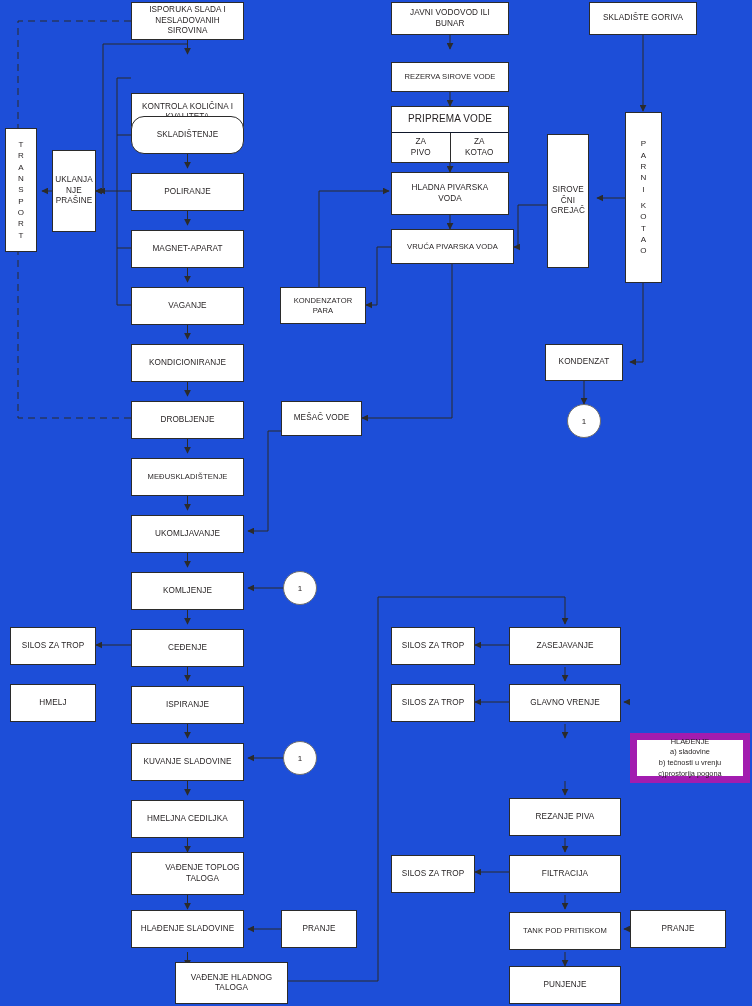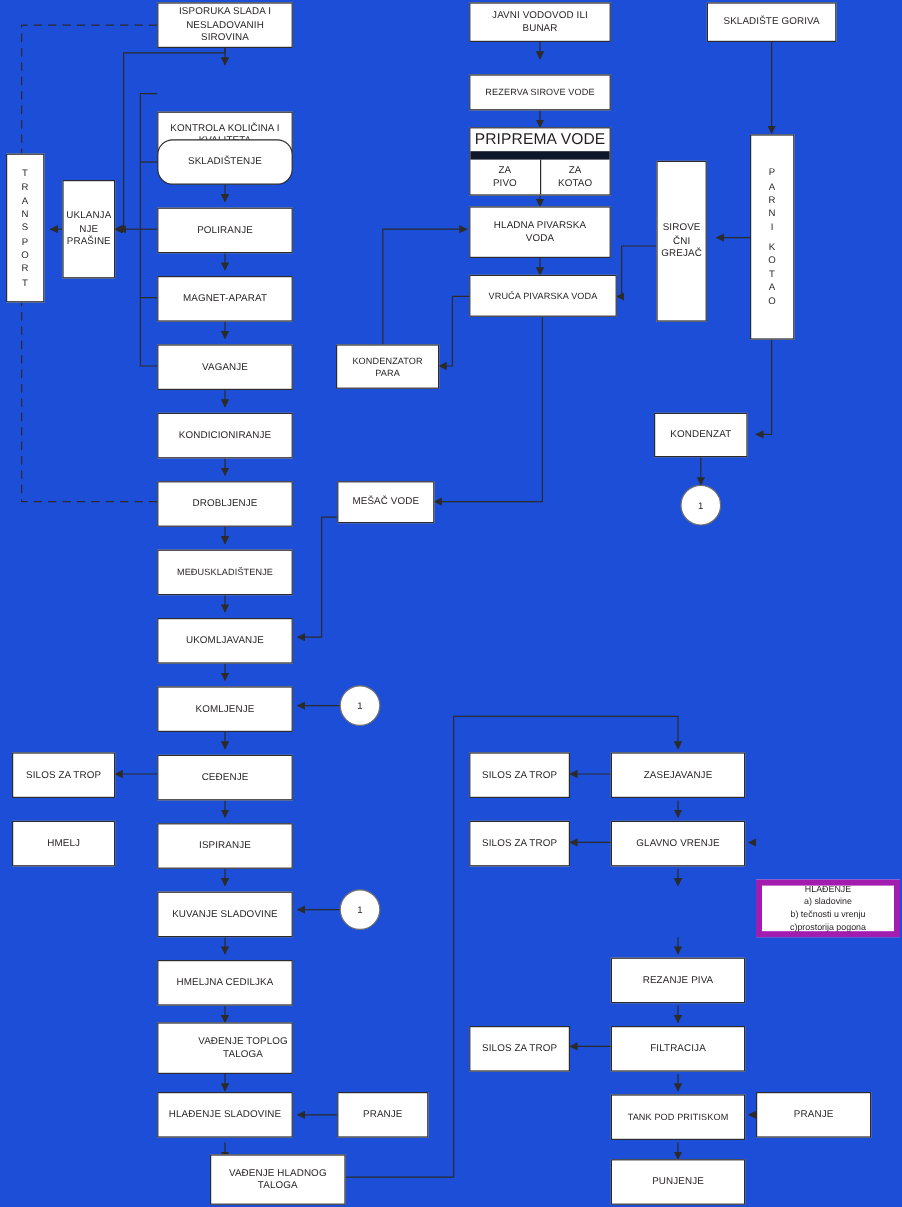--- a/index.html
+++ b/index.html
@@ -29,40 +29,40 @@
     justify-content:center;
     line-height:1.42;
     font-size:8px;
     letter-spacing:.3px;
   }
   .vstack span{display:block;}
   .vstack .gap{height:5px;}
   .split{flex-direction:column;padding:0;justify-content:flex-start;}
   .split .hdr{
     width:100%;
-    border-bottom:7px solid #0f172a;
+    border-bottom:1px solid #0f172a;
     display:flex;align-items:center;justify-content:center;
     box-sizing:border-box;
     height:26px;
-    font-size:13px;
+    font-size:10px;
   }
   .split .cells{width:100%;display:flex;flex:1;}
   .split .cells .cell{
     flex:1;display:flex;align-items:center;justify-content:center;
     text-align:center;font-size:8.2px;line-height:1.28;white-space:pre-line;
     box-sizing:border-box;
   }
   .split .cells .cell + .cell{border-left:1px solid #2b2b2b;}
   .circ{
     position:absolute;border:1px solid #6f6f6f;border-radius:50%;
     background:#fff;display:flex;align-items:center;justify-content:center;
     font-size:8px;color:#231f20;box-sizing:border-box;
   }
   .legend{
-    position:absolute;box-sizing:border-box;border:5px solid #a21caf;background:#fff;
+    position:absolute;box-sizing:border-box;border:7px solid #a21caf;background:#fff;
     display:flex;flex-direction:column;align-items:center;justify-content:center;
     font-size:7.4px;line-height:1.45;color:#231f20;padding:18px 3px;
   }
   .legend .ttl{}
   .legend .ln{}
 </style>
 </head>
 <body>
 
 <div id="canvas">

